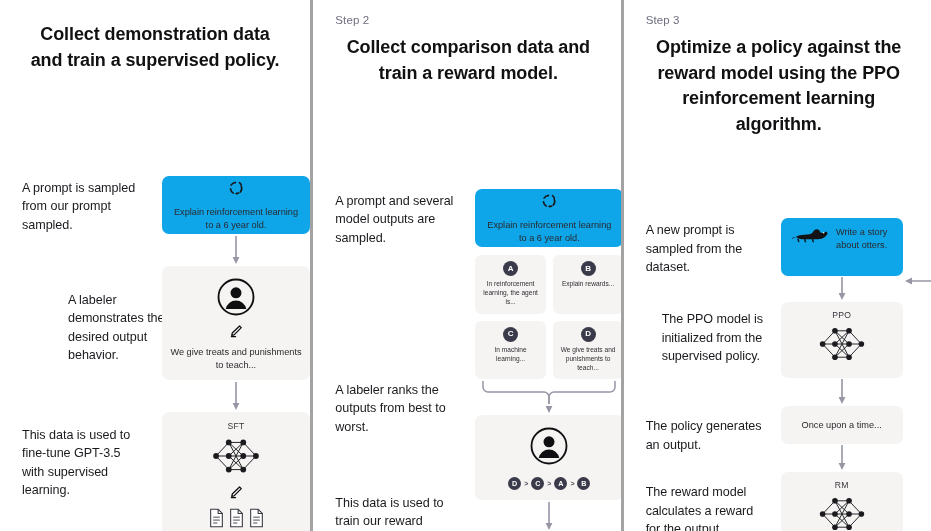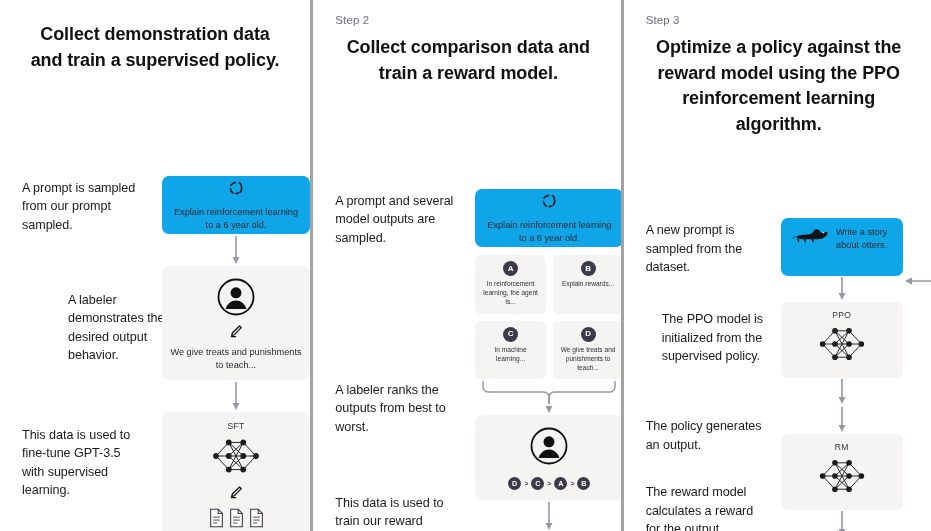--- a/index.html
+++ b/index.html
@@ -341,20 +341,23 @@
           </span>
         </div>
 
         <div class="arrow">
           <svg width="10" height="28" viewBox="0 0 10 28">
               <line x1="5" y1="1" x2="5" y2="20" stroke="#9696a5" stroke-width="1.6"></line>
               <path d="M5 26 L1.6 19 L8.4 19 Z" fill="#9696a5"></path>
             </svg>
         </div>
 
+        <div class="node" style="height:38px;display:flex;align-items:center;justify-content:center;">
+          <div class="node-text">Once upon a time...</div>
+        </div>
 
         <div class="arrow">
           <svg width="10" height="28" viewBox="0 0 10 28">
               <line x1="5" y1="1" x2="5" y2="20" stroke="#9696a5" stroke-width="1.6"></line>
               <path d="M5 26 L1.6 19 L8.4 19 Z" fill="#9696a5"></path>
             </svg>
         </div>
 
         <div class="node" style="padding-top:8px;padding-bottom:8px;">
           <div class="node-title">RM</div>

